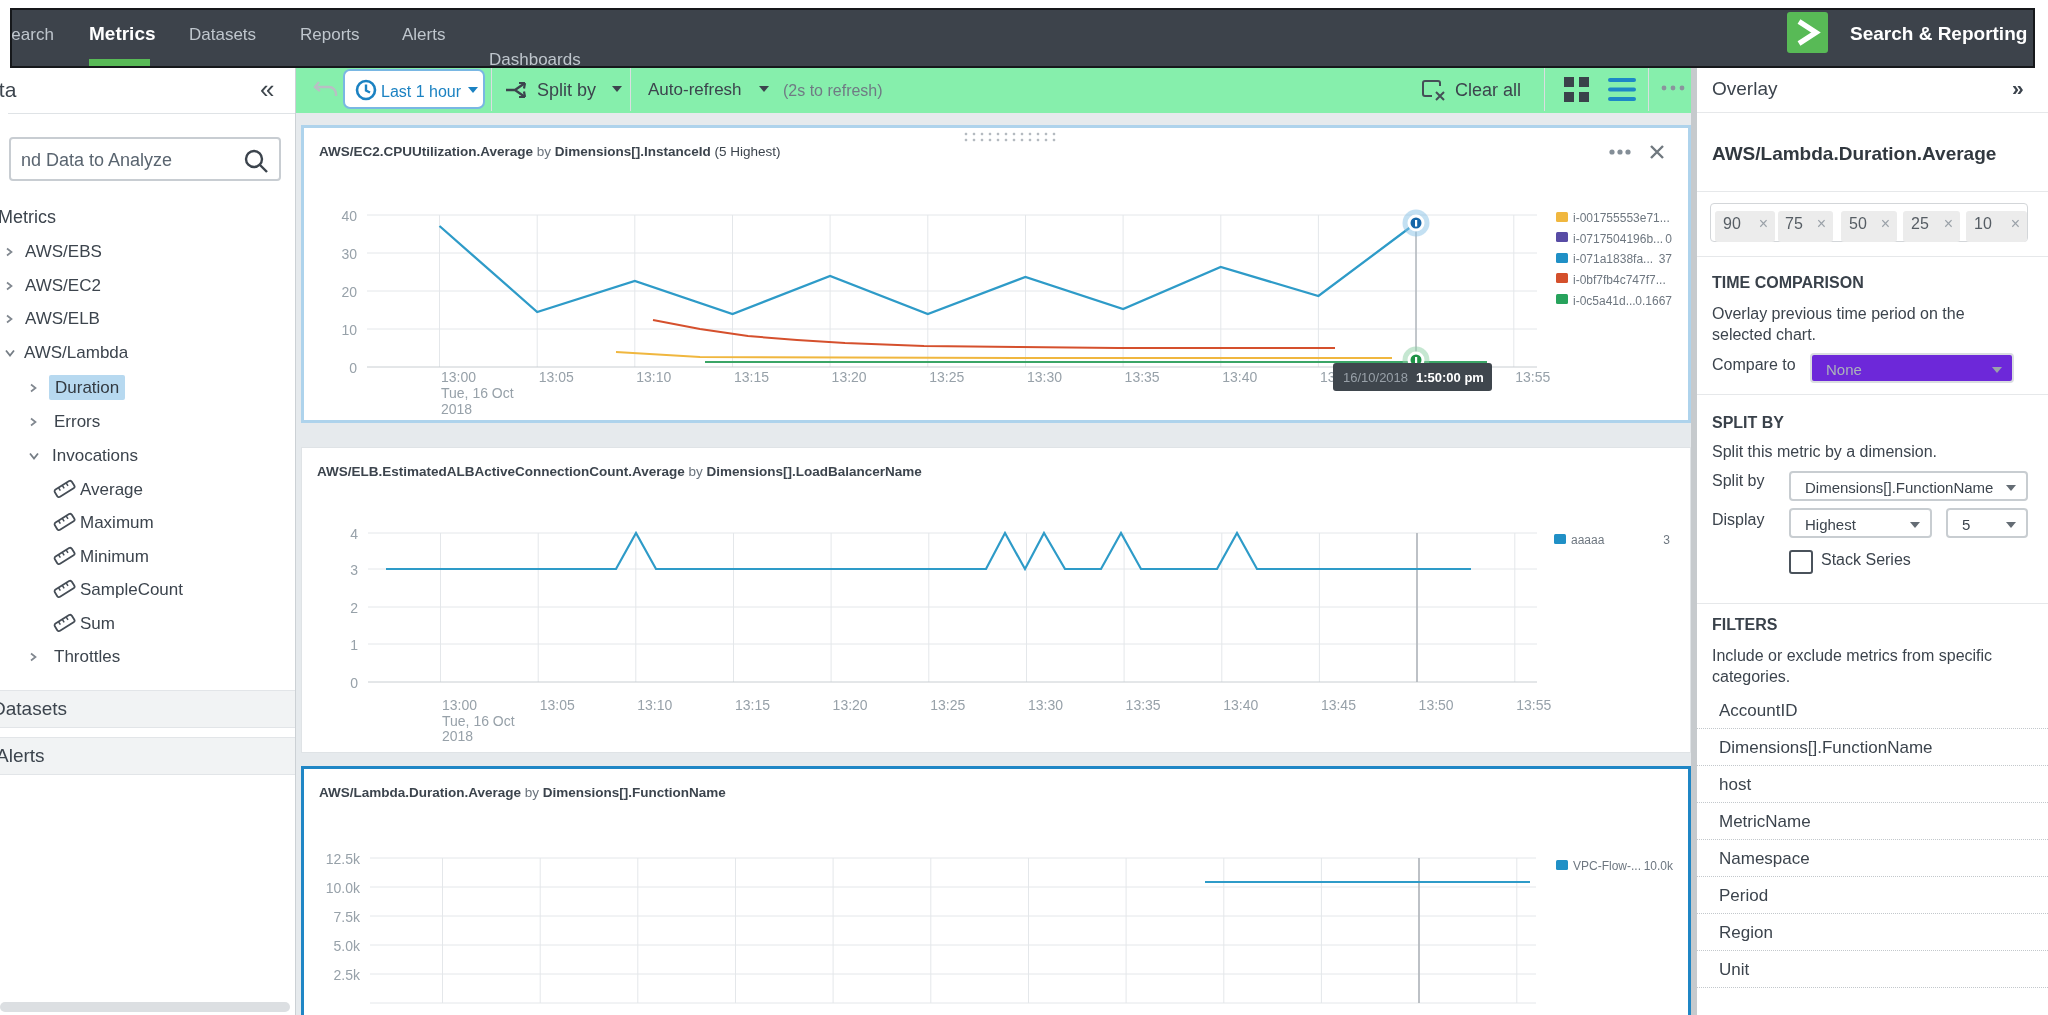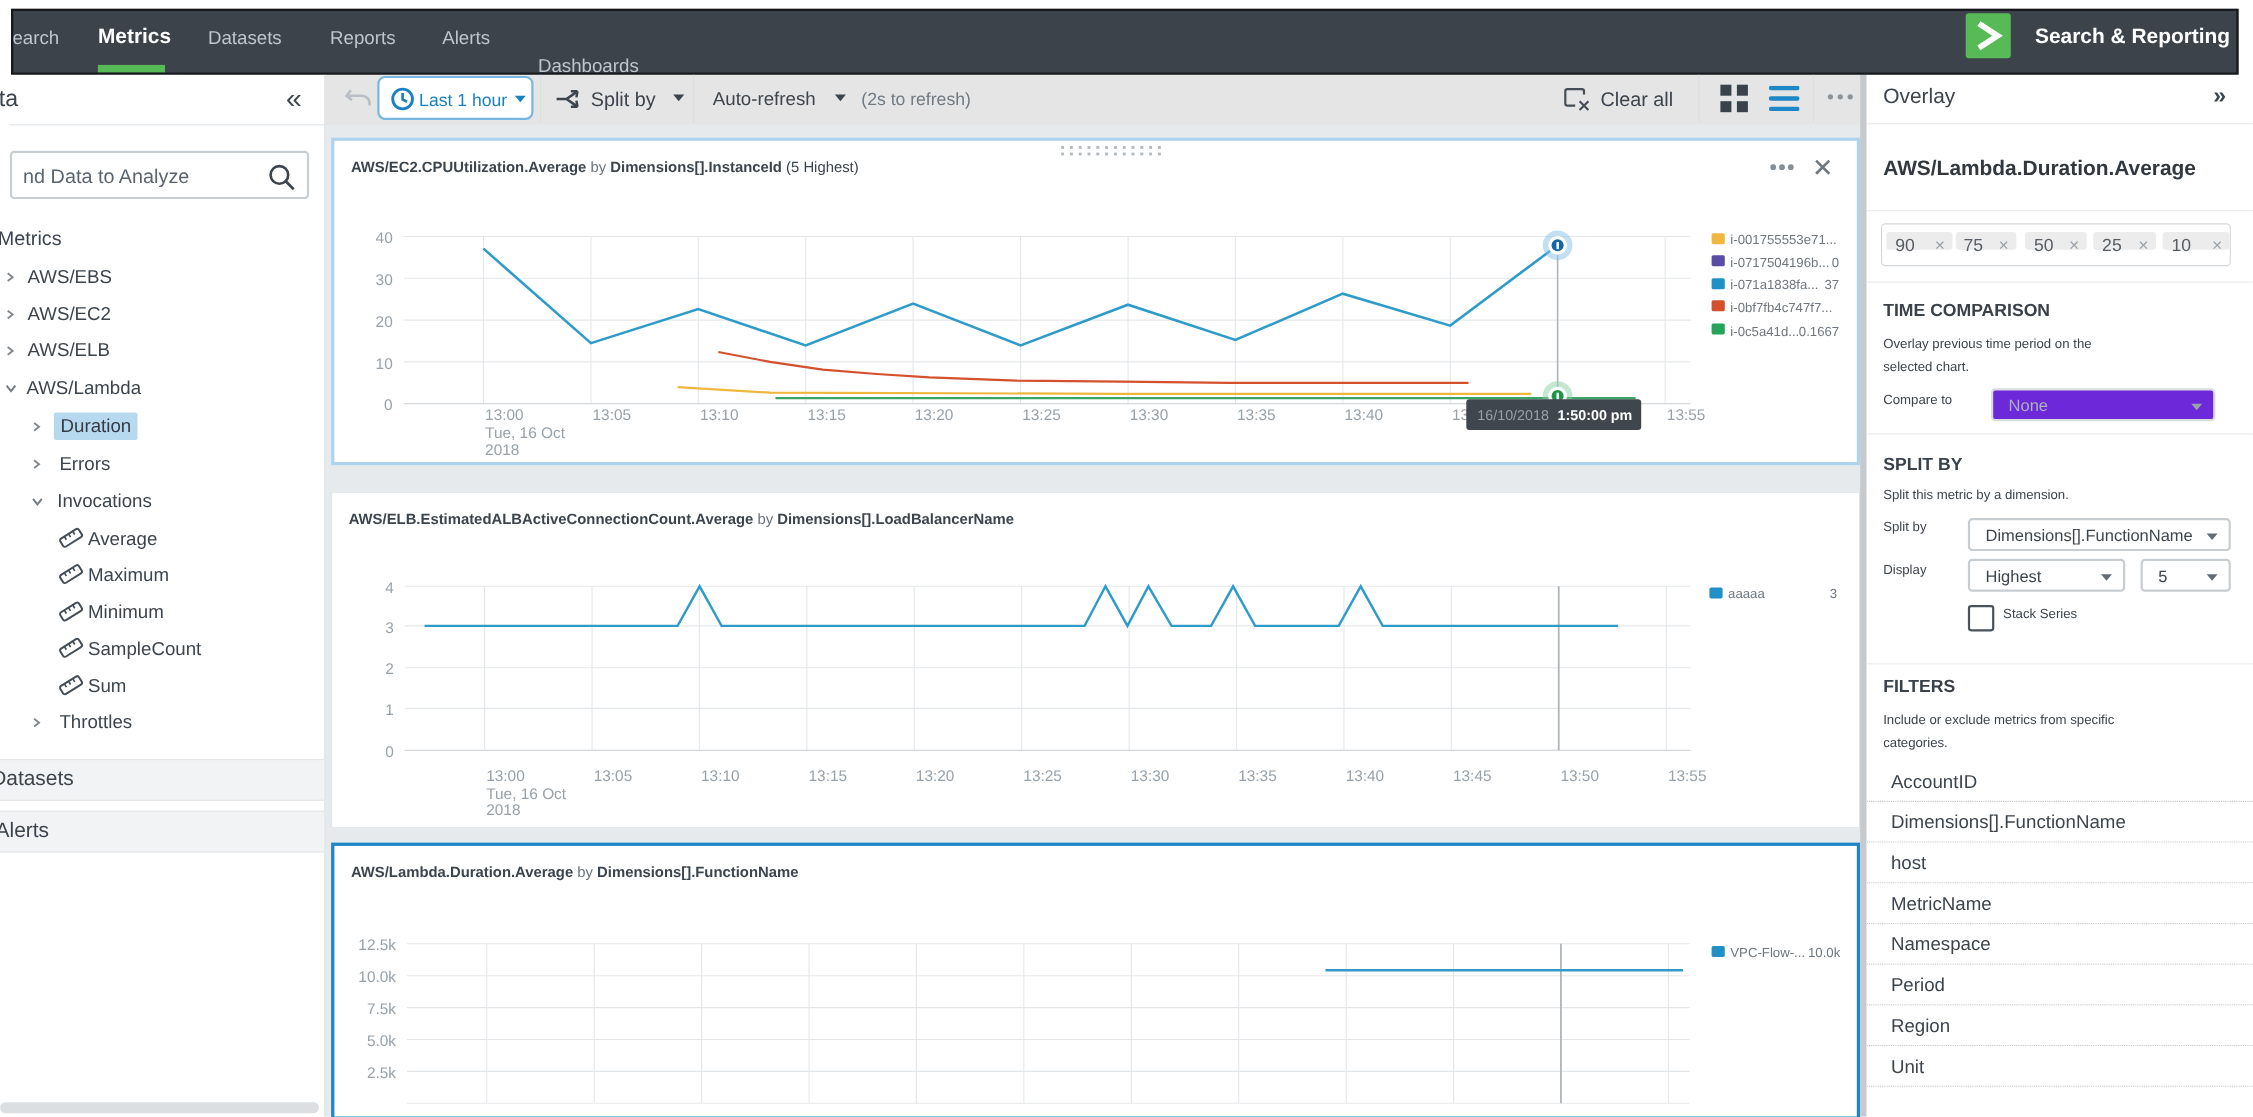--- a/index.html
+++ b/index.html
@@ -26,40 +26,40 @@
   border-radius:4px; overflow:hidden; }
 #sb-search .ph { position:absolute; left:10px; top:11px; font-size:18px; color:#5a6570; }
 #sb-search svg { position:absolute; right:10px; top:9px; }
 .trow { position:absolute; font-size:17px; line-height:22px; white-space:nowrap; }
 .caret { color:#828a92; font-size:17px; }
 .sec { position:absolute; left:0; width:295px; height:38px; background:#f1f3f4;
   border-top:1px solid #e2e5e8; border-bottom:1px solid #e2e5e8; font-size:19px; line-height:36px; }
 #sb-scroll { position:absolute; left:0px; top:934px; width:290px; height:10px; background:#dcdfe2; border-radius:5px; }
 
 
-#toolbar { position:absolute; left:296px; top:68px; width:1395px; height:61px; background:#e5e5e5;
+#toolbar { position:absolute; left:296px; top:68px; width:1395px; height:61px; background:#86efac;
   border-bottom:2px solid #d3d7da; }
 #toolbar .vdiv { position:absolute; top:0; width:1px; height:43px; background:#dadee1; }
 #trange { position:absolute; left:47px; top:1px; width:142px; height:40px; border:2px solid #79b7e3;
   border-radius:7px; background:#fff; }
 .tb-txt { position:absolute; font-size:18px; line-height:18px; color:#3c444d; white-space:nowrap; }
 .dn-caret { position:absolute; width:0; height:0; border-left:5.5px solid transparent;
   border-right:5.5px solid transparent; border-top:6.5px solid #3c444d; }
 
 
 #rdivider { position:absolute; left:1691px; top:68px; width:6px; height:947px; background:#c6cacd; }
 #rpanel { position:absolute; left:1697px; top:68px; width:351px; height:947px; background:#fff; }
 #rpanel .hr { position:absolute; left:0; width:351px; height:0; border-top:1px solid #e6e8ea; }
-#rpanel .lbl { position:absolute; font-size:12px; color:#3c444d; white-space:nowrap; }
+#rpanel .lbl { position:absolute; font-size:16px; color:#3c444d; white-space:nowrap; }
 #rpanel .hdr { position:absolute; font-size:16px; font-weight:bold; color:#39414a; }
 .ddown { position:absolute; border:2px solid #c8cdd1; border-radius:4px; background:#fff; height:30px; }
 .ddown .dt { position:absolute; left:14px; top:6px; font-size:15px; color:#3c444d; white-space:nowrap; }
 .ddown .dc { position:absolute; right:10px; top:12px; width:0; height:0; border-left:5px solid transparent;
   border-right:5px solid transparent; border-top:6px solid #646c74; }
-.chip { position:absolute; top:7px; height:16px; background:#ececec; border-radius:3px; font-size:16px; color:#565d64; line-height:25px; }
+.chip { position:absolute; top:7px; height:31px; background:#ececec; border-radius:3px; font-size:16px; color:#565d64; line-height:25px; }
 .frow { position:absolute; left:0; width:351px; height:37px; font-size:17px; line-height:37px;
   color:#3c444d; border-bottom:1px dotted #c3c8cc; }
 .frow span { margin-left:22px; }
 
 
 #main { position:absolute; left:296px; top:113px; width:1395px; height:902px; background:#e6eaed; }
 .panel { position:absolute; left:5px; width:1390px; background:#fff; }
 .ptitle { position:absolute; left:15px; top:16px; font-size:13.5px; white-space:nowrap; color:#3c444d; }
 .ptitle b { font-weight:bold; }
 .ptitle .by { color:#6a737c; }

